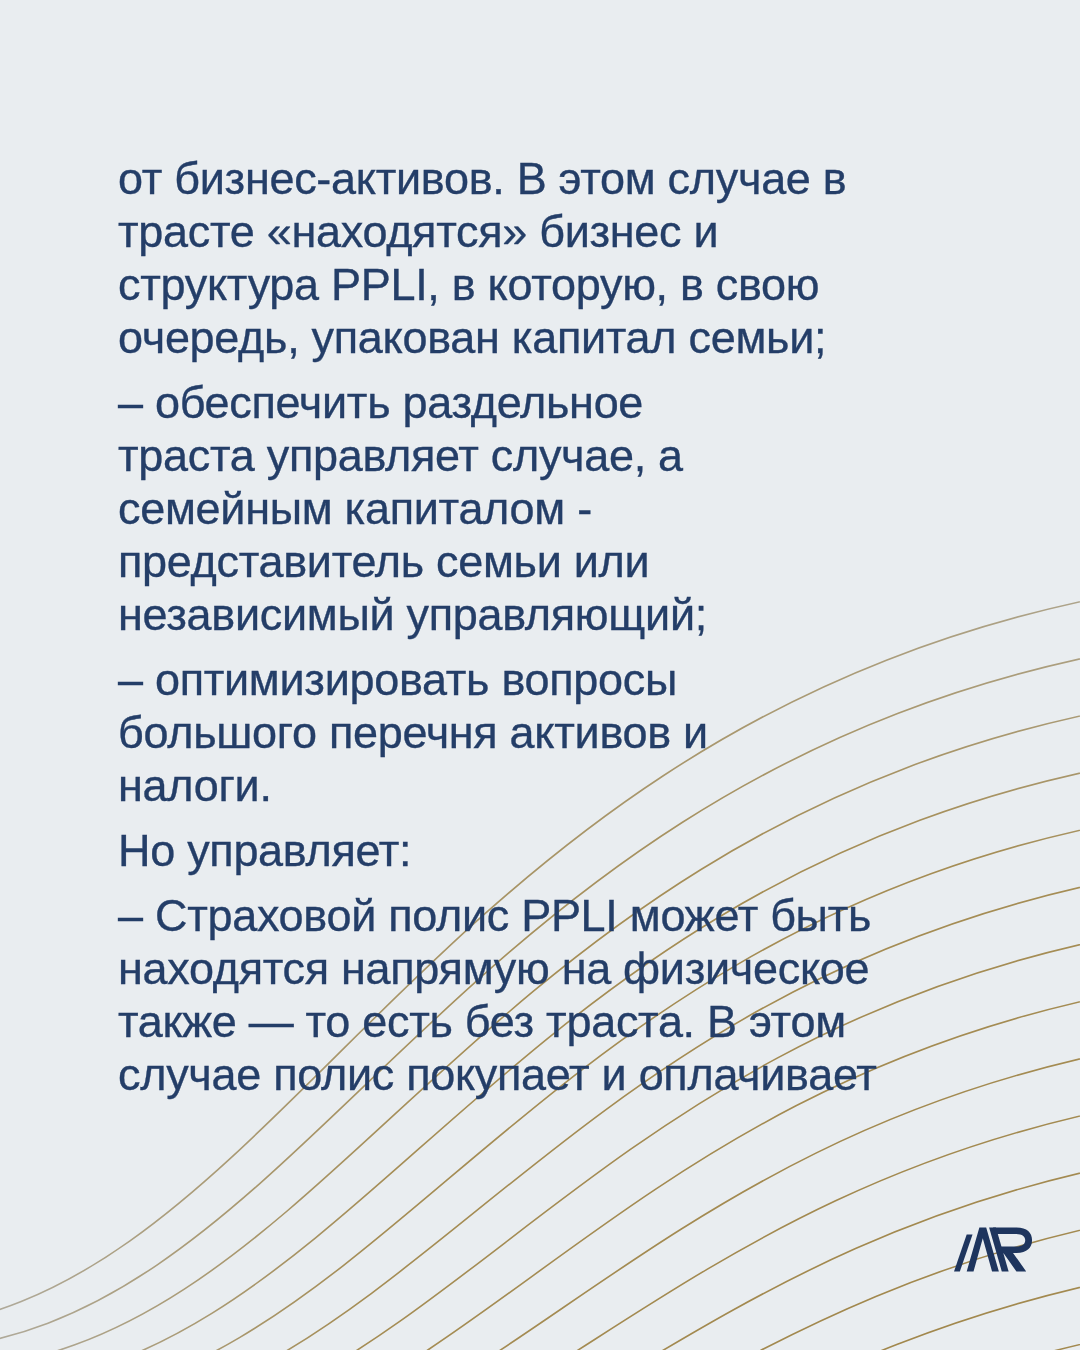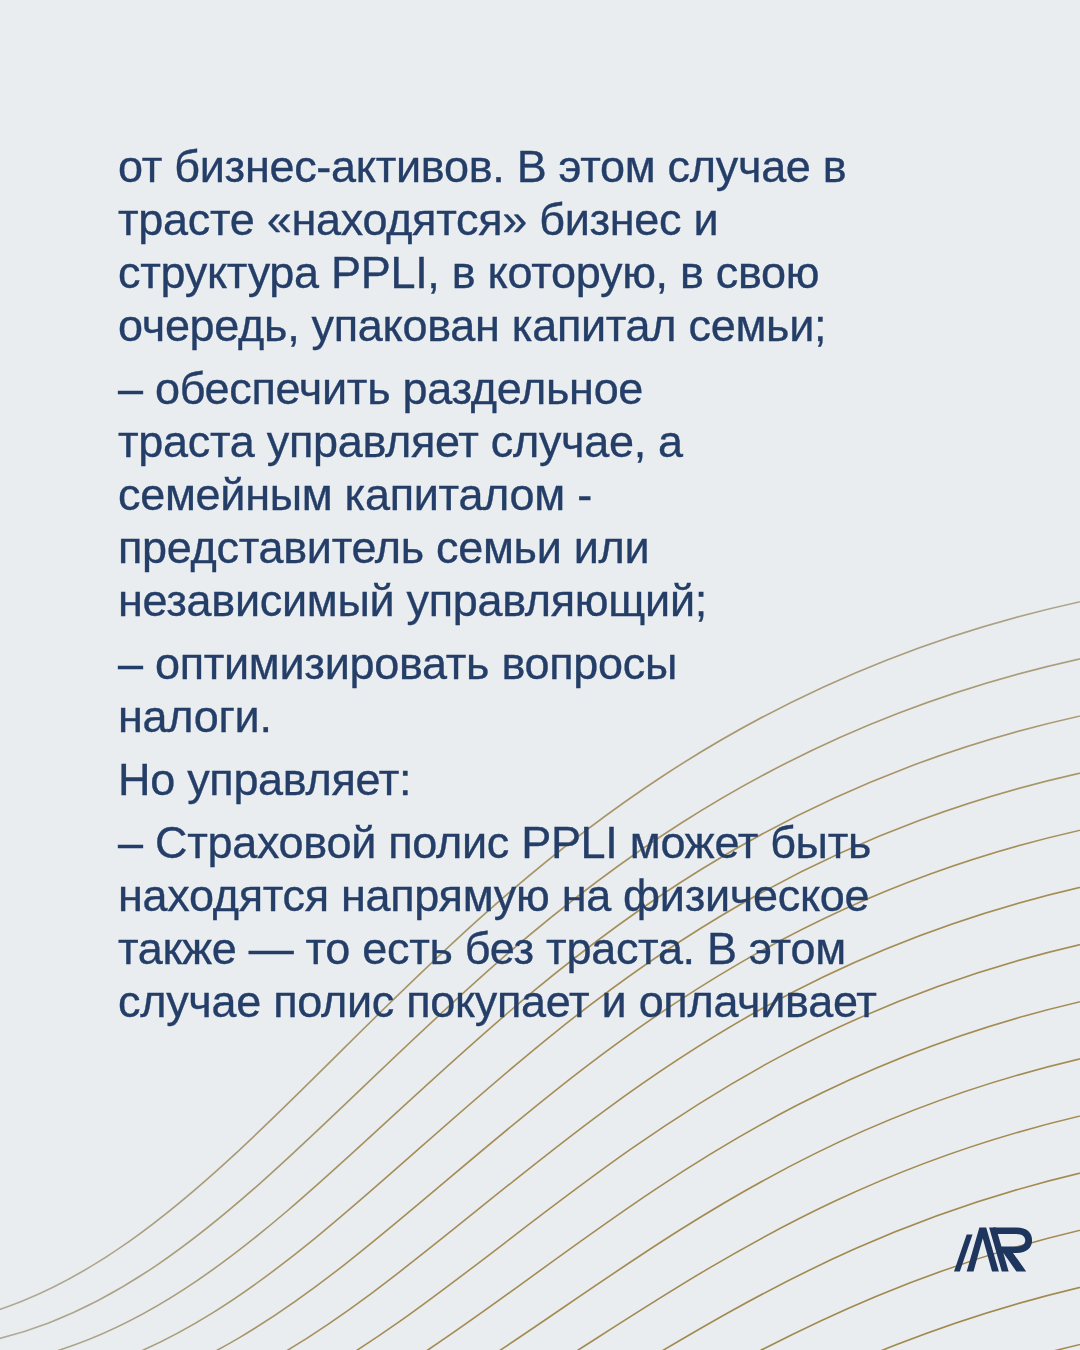--- a/index.html
+++ b/index.html
@@ -9,21 +9,21 @@
     font-family:"Liberation Sans", sans-serif;
   }
   .canvas{position:absolute;inset:0;width:1080px;height:1350px;}
   svg.decor{position:absolute;left:0;top:0;z-index:0;}
   .text-block{
     position:absolute;left:118px;top:140px;width:830px;z-index:2;
     color:var(--text,#243e68);
     font-size:45px;line-height:53px;letter-spacing:-0.3px;
     -webkit-text-stroke:0.35px var(--text,#243e68);
   }
-  .para{margin:0 0 10px 0;}
+  .para{margin:12px 0 10px 0;}
   .line{white-space:nowrap;}
   .logo{position:absolute;left:954px;top:1227px;width:80px;height:45px;z-index:2;}
 </style>
 </head>
 <body style="--bg: #e9edf0; --text: #243e68;">
 
 <div class="canvas">
 
   <svg class="decor" width="1080" height="1350" viewBox="0 0 1080 1350" aria-hidden="true">
     <defs>
@@ -68,20 +68,21 @@
       </div>
       <div class="para">
         <div class="line">– обеспечить раздельное</div>
         <div class="line">траста управляет случае, а</div>
         <div class="line">семейным капиталом -</div>
         <div class="line">представитель семьи или</div>
         <div class="line">независимый управляющий;</div>
       </div>
       <div class="para">
         <div class="line">– оптимизировать вопросы</div>
+        <div class="line">большого перечня активов и</div>
         <div class="line">налоги.</div>
       </div>
       <div class="para">
         <div class="line">Но управляет:</div>
       </div>
       <div class="para">
         <div class="line">– Страховой полис PPLI может быть</div>
         <div class="line">находятся напрямую на физическое</div>
         <div class="line">также — то есть без траста. В этом</div>
         <div class="line">случае полис покупает и оплачивает</div>

